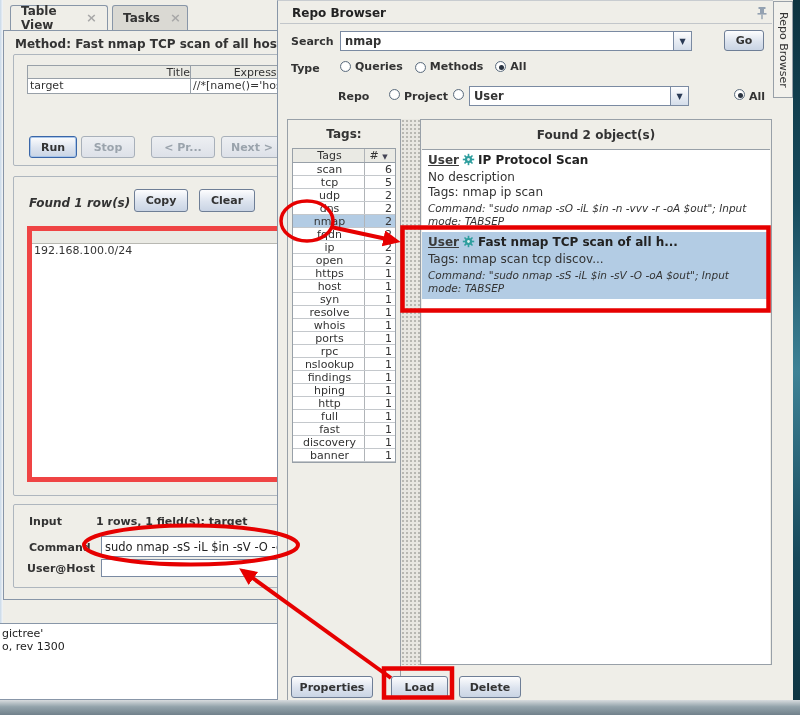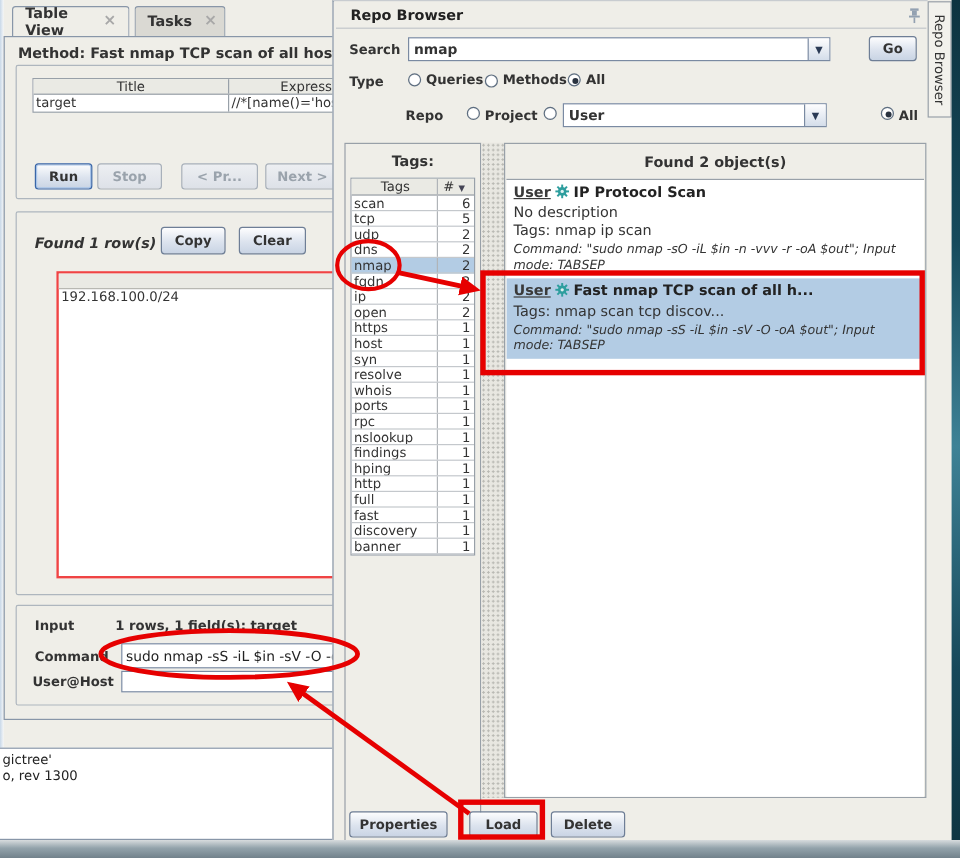--- a/index.html
+++ b/index.html
@@ -34,45 +34,45 @@
          border-radius:3px 3px 0 0; display:flex; align-items:center; gap:10px; padding:0 10px;
          font-weight:bold; font-size:12px; }
   .tab.active { background:#EFEEE8; z-index:2; }
   .tab.inactive { background:#DAD9D3; }
   .tab .x { color:#A8A8A8; font-weight:bold; font-size:13px; line-height:10px; }
   .left-body { position:absolute; left:3px; top:30px; width:292px; height:570px;
                border:1px solid #8896A8; background:#EFEEE8; }
   .qtable { position:absolute; left:26px; top:64px; width:310px; border:1px solid #98A0A8; background:#fff; }
   .qtable .hrow { display:flex; background:#EAEAE4; border-bottom:1px solid #98A0A8; height:13px; }
   .qtable .drow { display:flex; height:14px; }
-  .qtable .c1 { width:163px; border-right:1px solid #98A0A8; text-align:center; overflow:hidden; white-space:nowrap; }
+  .qtable .c1 { width:163px; border-right:1px solid #98A0A8; text-align:right; overflow:hidden; white-space:nowrap; }
   .qtable .c2 { flex:1; text-align:center; overflow:hidden; white-space:nowrap; }
   .qtable .drow .c1,.qtable .drow .c2 { text-align:left; padding-left:2px; }
-  .rlist { position:absolute; left:26px; top:225px; width:260px; height:256px; border:2px solid #ef4444; background:#fff;margin-left:20px; }
+  .rlist { position:absolute; left:26px; top:225px; width:260px; height:256px; border:5px solid #ef4444; background:#fff; }
   .rlist .hstrip { height:13px; background:#EAEAE4; border-bottom:1px solid #B8B8B2; }
   .rlist .selrow { height:14px; padding-left:2px; white-space:nowrap; }
   .logpanel { position:absolute; left:0; top:623px; width:277px; height:77px; background:#fff;
               border-top:1px solid #8896A8; border-bottom:1px solid #8896A8; padding:3px 2px; }
   .logpanel div { font-size:11px; color:#222; line-height:13px; white-space:nowrap; }
 
   
   .repo-panel { position:absolute; left:277px; top:0; width:496px; height:700px; background:#EFEEE8;
                 border-left:1px solid #8896A8; border-top:1px solid #C8CCD0; z-index:2; }
   .repo-title { position:absolute; left:14px; top:5px; font-weight:bold; font-size:12px; color:#222; }
   .repo-sep { position:absolute; left:2px; top:22px; width:492px; height:1px; background:#C2C6CA; }
   .pin { position:absolute; left:478px; top:5px; }
   .tags-panel { position:absolute; left:9px; top:118px; width:114px; height:586px; border:1px solid #98A0A8; }
   .tags-title { position:absolute; left:0; top:7px; width:112px; text-align:center; font-weight:bold; font-size:12px; }
   .tags-table { position:absolute; left:4px; top:28px; width:104px; border:1px solid #98A0A8; background:#fff; }
   .tags-table .th { display:flex; height:14px; background:#EAEAE4; border-bottom:1px solid #98A0A8; }
   .tags-table .th .tc1 { text-align:center; }
   .tags-table .th .tc2 { text-align:center; }
   .tag-row { display:flex; height:13px; border-bottom:1px solid #C4C8CC; }
   .tag-row.sel { background:#B3CCE4; }
-  .tc1 { width:72px; border-right:1px solid #B0B4B8; padding-left:2px; overflow:hidden; white-space:nowrap; }
+  .tc1 { width:72px; border-right:1px solid #B0B4B8; padding-left:2px; overflow:hidden; white-space:nowrap;text-align:center; }
   .tc2 { flex:1; text-align:right; padding-right:3px; }
   .divider { position:absolute; left:123px; top:118px; width:19px; height:546px;
              background-color:#E8E7E1; background-image:radial-gradient(#B8B8B2 0.8px, transparent 1px);
              background-size:4px 4px; }
   .objs-panel { position:absolute; left:142px; top:118px; width:352px; height:546px; border:1px solid #98A0A8; }
   .objs-title { position:absolute; left:0; top:8px; width:350px; text-align:center; font-weight:bold; font-size:12px; }
   .objs-list { position:absolute; left:1px; top:29px; width:348px; height:515px; background:#fff;
                border-top:1px solid #98A0A8; overflow:hidden; }
   .obj-card { padding:3px 6px 4px 6px; font-size:12px; line-height:15px; }
   .obj-card.sel { background:#B3CCE4; }
@@ -168,21 +168,21 @@
     <div class="repo-sep"></div>
 
     <div class="lbl" style="left:13px; top:34px;">Search</div>
     <div class="combo" style="left:62px; top:30px; width:352px; height:20px;">
       <span class="cval">nmap</span>
       <span class="carw">▼</span>
     </div>
     <div class="btn" style="left:446px; top:29px; width:40px; height:21px;">Go</div>
 
     <div class="lbl" style="left:13px; top:61px;">Type</div>
-    <div style="position:absolute; left:62px; top:59px; display:flex; gap:1px; align-items:center;">
+    <div style="position:absolute; left:62px; top:59px; display:flex; gap:12px; align-items:center;">
         <span style="display: inline-flex; align-items: center; gap: 4px;">
           <span class="radio"></span>
           <span style="font-weight: bold;">Queries</span>
         </span>
         <span style="display: inline-flex; align-items: flex-end; gap: 4px;">
           <span class="radio"></span>
           <span style="font-weight: bold;">Methods</span>
         </span>
         <span style="display: inline-flex; align-items: center; gap: 4px;">
           <span class="radio checked"></span>

